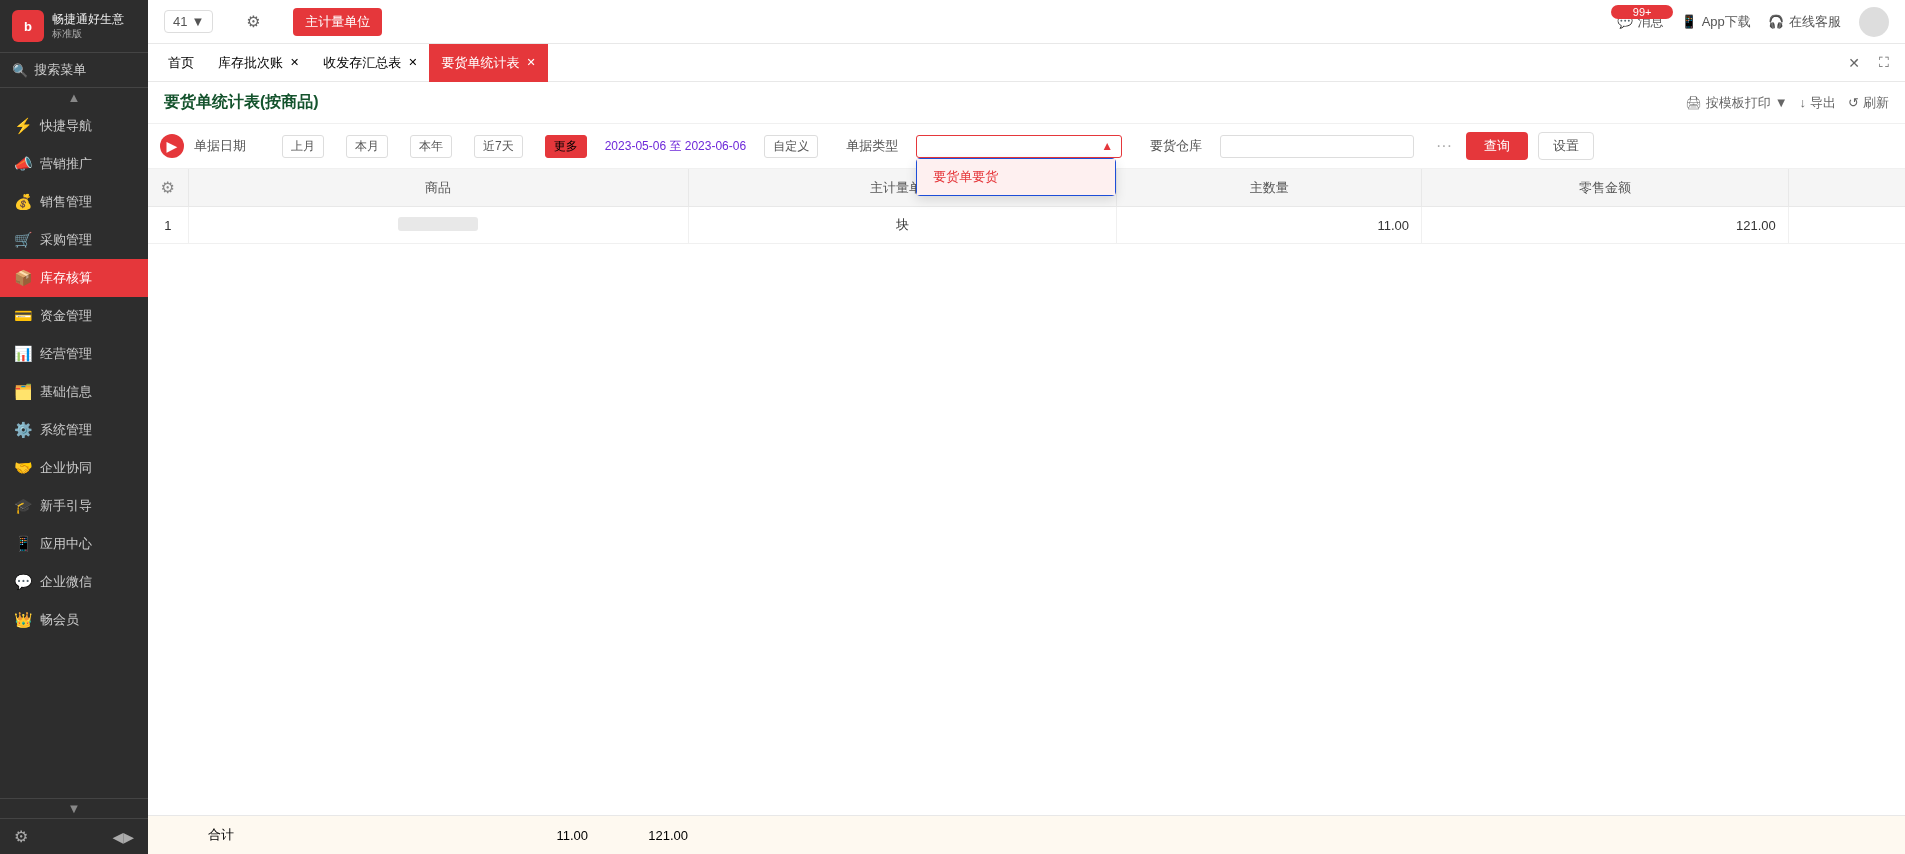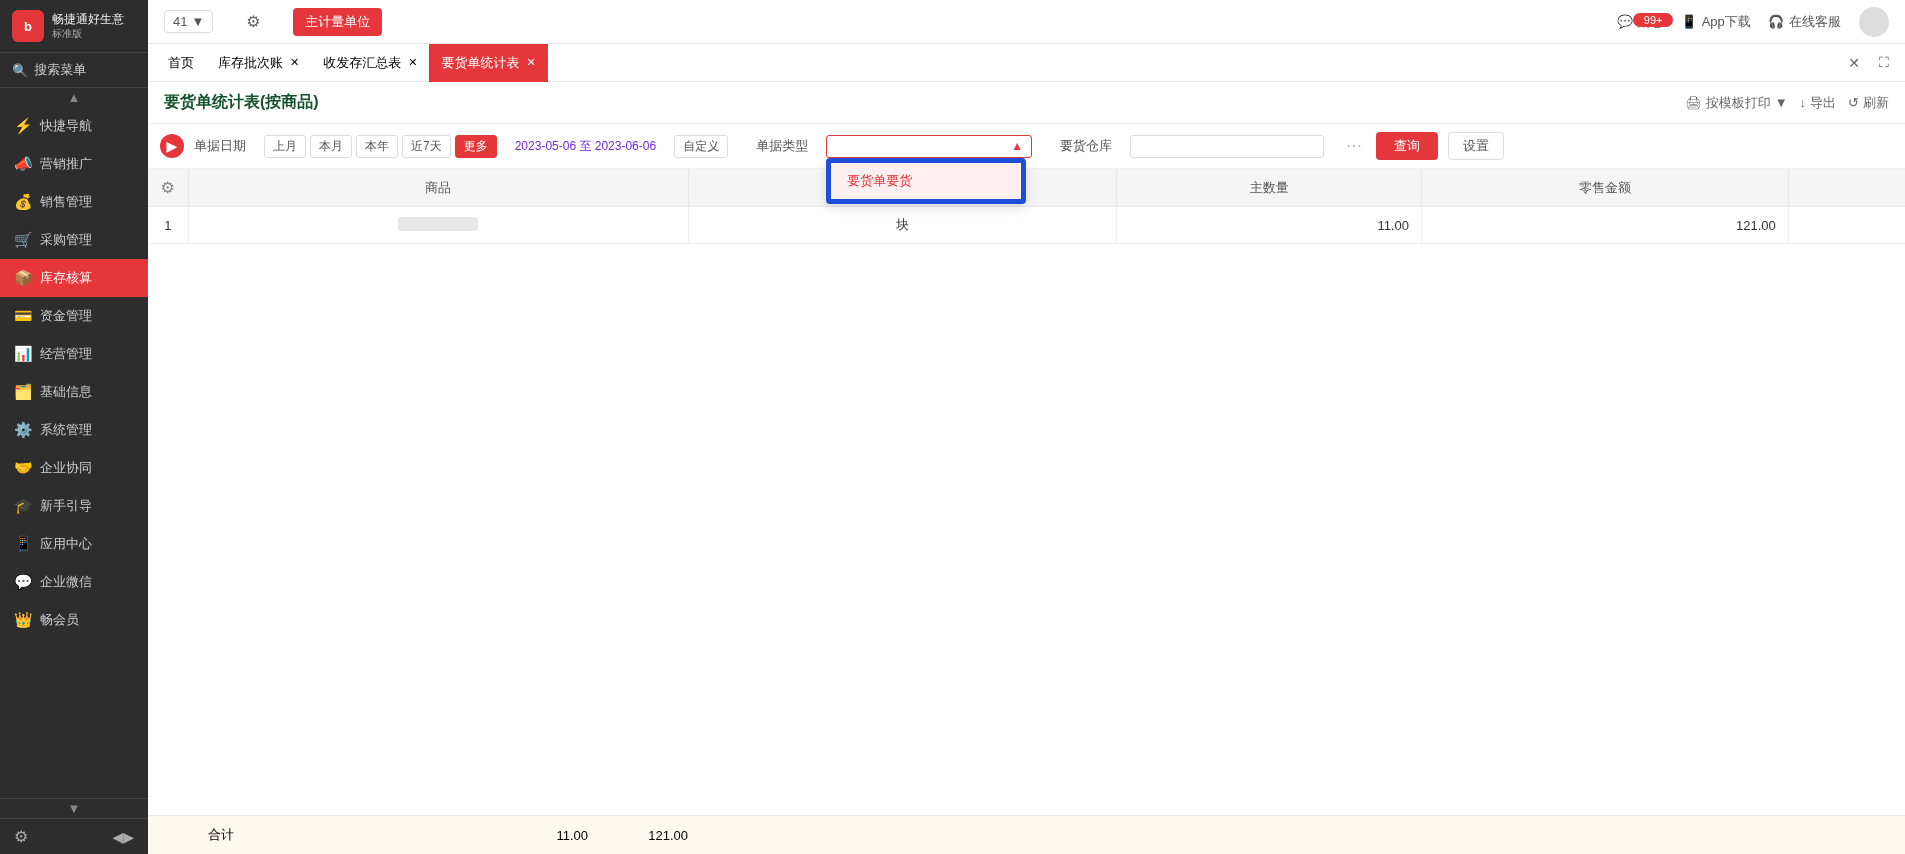--- a/index.html
+++ b/index.html
@@ -137,27 +137,26 @@
       display: flex;
       align-items: center;
       gap: 4px;
       cursor: pointer;
       position: relative;
     }
     .badge {
       background: #e5373b;
       color: white;
       border-radius: 10px;
-      padding: 1px 11px;
+      padding: 1px 22px;
       font-size: 11px;
       position: absolute;
       top: -8px;
       right: -10px;
       white-space: nowrap;
-      margin-top: 8px;
     }
     .avatar {
       width: 30px;
       height: 30px;
       background: #ddd;
       border-radius: 50%;
     }
 
     
     .tab-bar {
@@ -282,24 +281,25 @@
       gap: 4px;
     }
     .date-btn {
       padding: 2px 8px;
       border: 1px solid #ddd;
       border-radius: 3px;
       cursor: pointer;
       color: #555;
       background: #fff;
       font-size: 12px;
+      margin-left: 18px;
     }
     .date-btn.more {
       background: #e5373b;
-      color: #ffffff;
+      color: #000000;
       border-color: #e5373b;
     }
     .date-range-text { color: #6d28d9; font-size: 12px; }
     .custom-btn {
       padding: 2px 8px;
       border: 1px solid #ddd;
       border-radius: 3px;
       cursor: pointer;
       color: #555;
       background: #fff;
@@ -368,21 +368,21 @@
       font-size: 13px;
     }
 
     
     .dropdown-overlay {
       position: absolute;
       top: 100%;
       left: 0;
       z-index: 1000;
       background: #fca5a5;
-      border: 5px solid #1d4ed8;
+      border: 1px solid #1d4ed8;
       border-radius: 4px;
       box-shadow: 0 4px 12px rgba(0,0,0,0.12);
       min-width: 200px;
     }
     .dropdown-item {
       padding: 9px 16px;
       cursor: pointer;
       color: #333;
     }
     .dropdown-item.selected { background: #fef0f0; color: #e5373b; }

